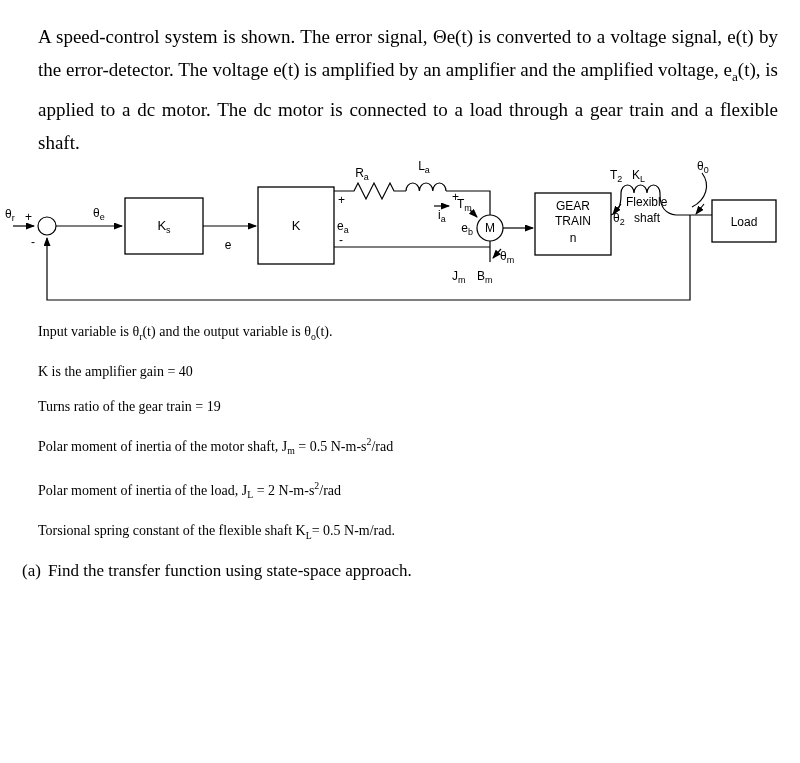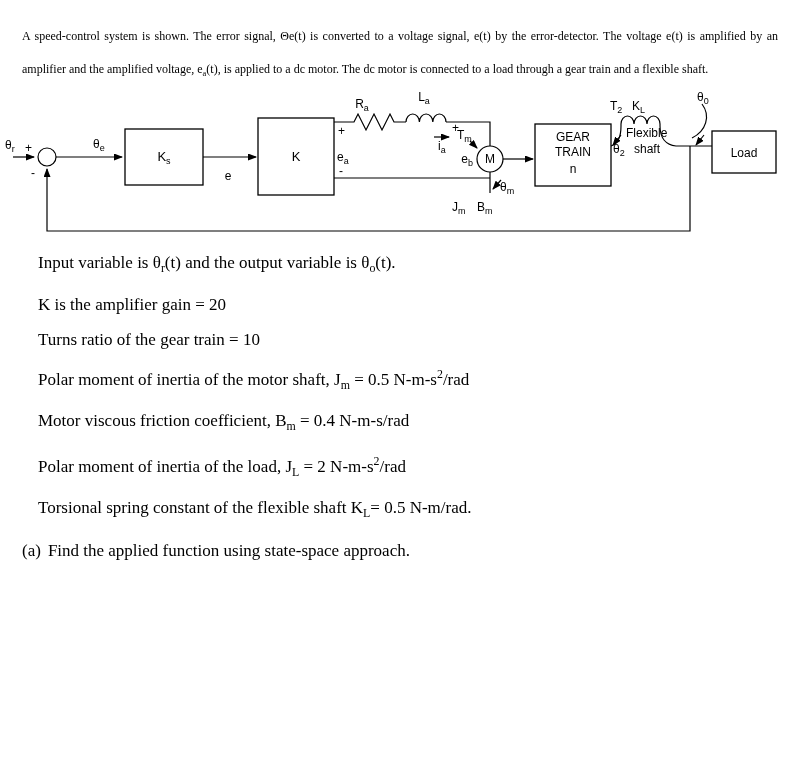--- a/index.html
+++ b/index.html
@@ -6,43 +6,44 @@
   html, body { background: #ffffff; }
   body {
     width: 800px; height: 763px;
     color: #000;
     font-family: "Liberation Serif", serif;
     overflow: hidden;
   }
   .page { padding: 20px 22px 0 22px; }
 
   .intro {
-    font-size: 12px;
+    font-size: 19px;
     line-height: 33px;
     text-align: justify;
+    margin-left: 16px;
   }
 
   .diagram { margin: 0; }
   .diagram svg { display: block; width: 800px; height: 145px; margin-left: -22px; }
 
   svg text {
     font-family: "Liberation Sans", sans-serif;
     font-size: 12px;
     fill: #000;
     stroke: none;
   }
   svg text.blk { font-size: 13px; }
   svg tspan.sub { font-size: 9px; }
   .wire { stroke: #000; fill: none; stroke-width: 1.2; }
   .box  { stroke: #000; fill: none; stroke-width: 1.3; }
   .node { stroke: #000; fill: #fff; stroke-width: 1.2; }
 
   .statements {
     margin: 10px 0 0 16px;
-    font-size: 17px;
+    font-size: 14px;
     font-family: Liberation Serif, serif;
   }
   .stmt { line-height: 35px; white-space: nowrap; }
 
   .questions { margin-top: 2px; font-size: 17px; }
   .question { line-height: 33px; }
   .qlabel { margin-right: 7px; }
 
   sub { font-size: 70%; }
   sup { font-size: 70%; }
@@ -123,28 +124,27 @@
 
       <rect class="box" x="712" y="181" width="64" height="42"></rect>
       <text x="744" y="207" text-anchor="middle">Load</text>
 
       <path class="wire" d="M690,196 L690,281 L47,281 L47,219" marker-end="url(#arw)"></path>
     </svg>
   </figure>
 
   <div class="statements">
     <div class="stmt">Input variable is θ<sub>r</sub>(t) and the output variable is θ<sub>o</sub>(t).</div>
-    <div class="stmt">K is the amplifier gain = 20</div>
-    <div class="stmt">Turns ratio of the gear train = 10</div>
+    <div class="stmt">K is the amplifier gain = 40</div>
+    <div class="stmt">Turns ratio of the gear train = 19</div>
     <div class="stmt">Polar moment of inertia of the motor shaft, J<sub>m</sub> = 0.5 N-m-s<sup>2</sup>/rad</div>
-    <div class="stmt">Motor viscous friction coefficient, B<sub>m</sub> = 0.4 N-m-s/rad</div>
     <div class="stmt">Polar moment of inertia of the load, J<sub>L</sub> = 2 N-m-s<sup>2</sup>/rad</div>
     <div class="stmt">Torsional spring constant of the flexible shaft K<sub>L</sub>= 0.5 N-m/rad.</div>
   </div>
 
   <div class="questions">
     <div class="question">
-      <span class="qlabel">(a)</span><span>Find the applied function using state-space approach.</span>
+      <span class="qlabel">(a)</span><span>Find the transfer function using state-space approach.</span>
     </div>
 
   </div>
 
 </div>
 
 </body></html>

